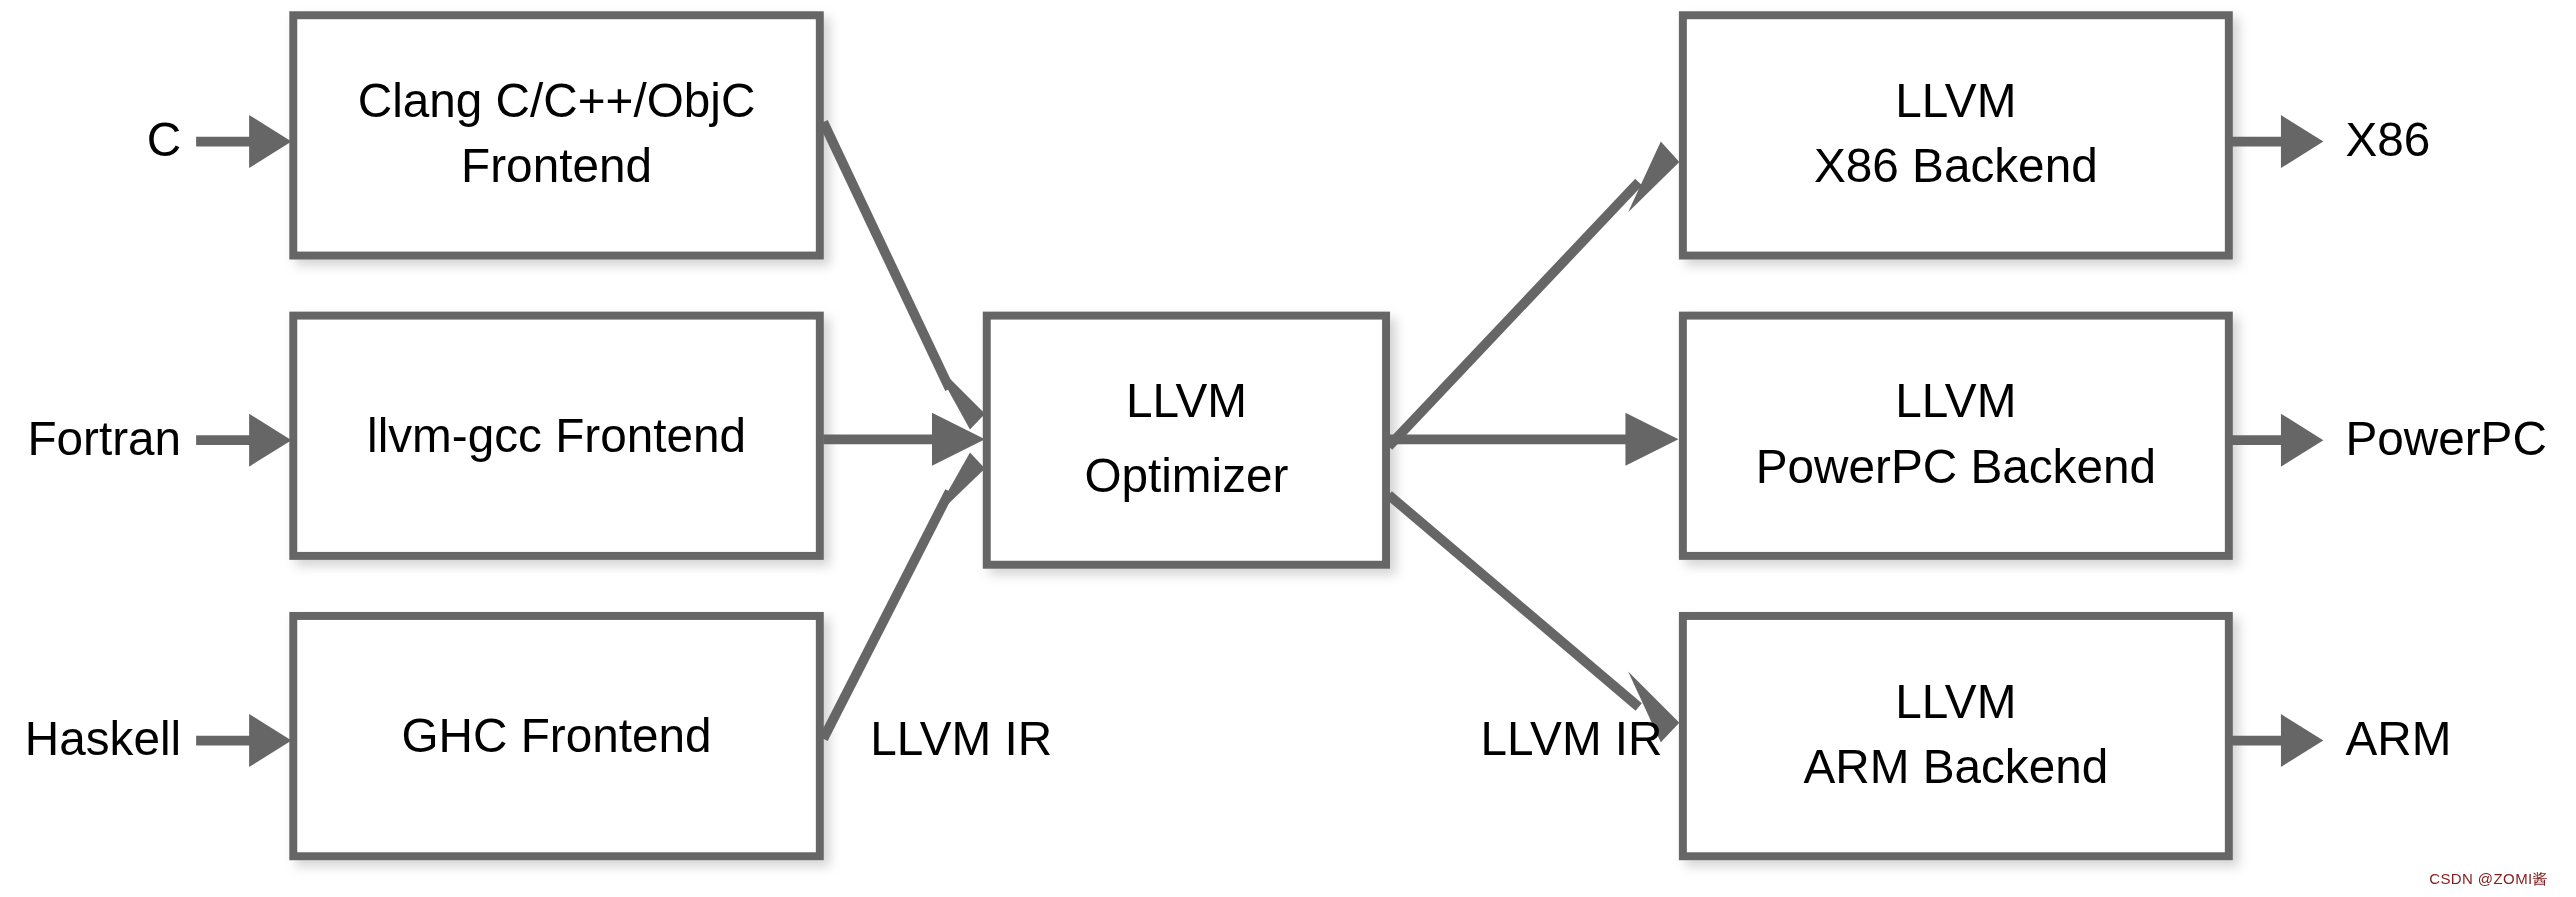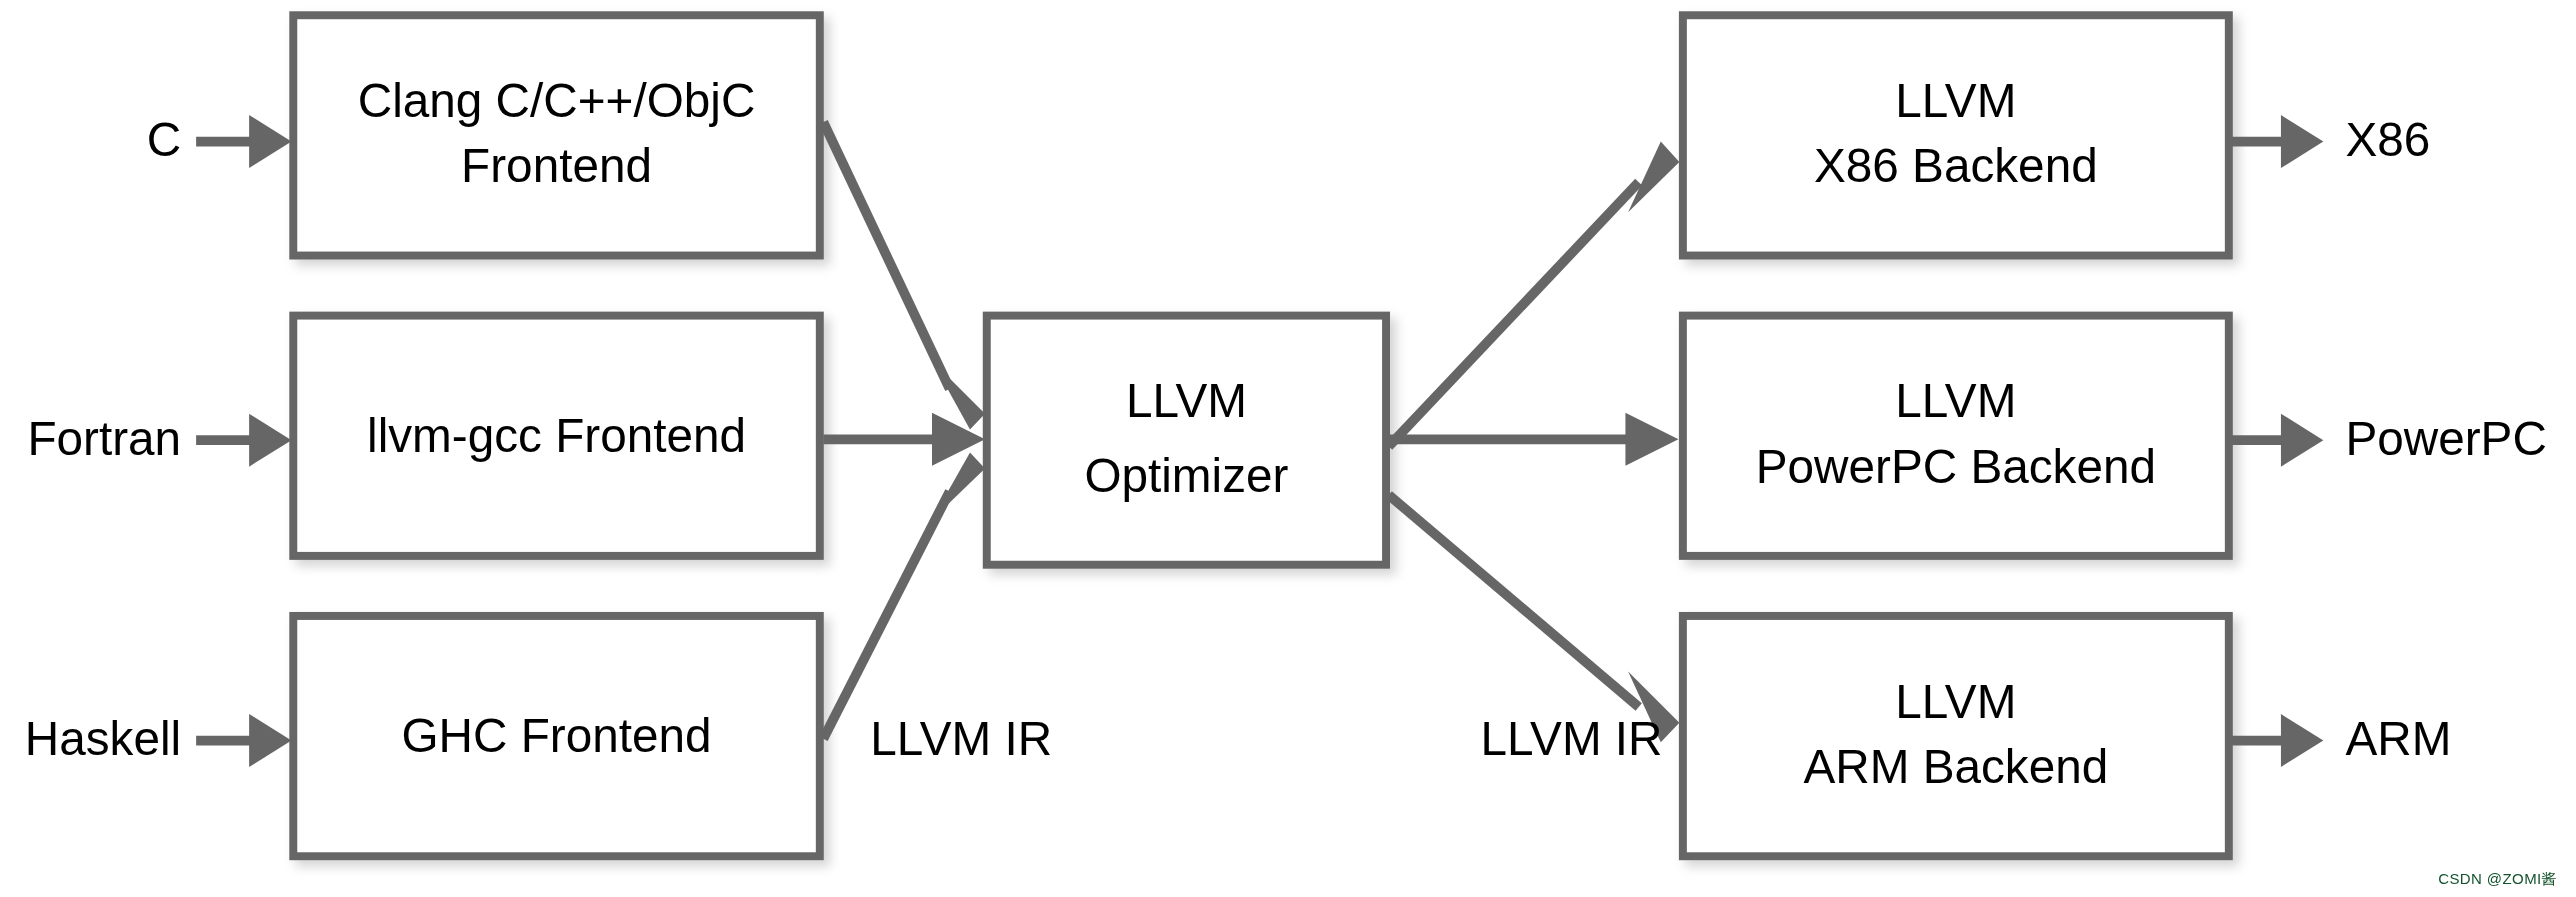--- a/index.html
+++ b/index.html
@@ -49,25 +49,25 @@
   .edge-line {
     stroke: #666666;
     stroke-width: 11;
     fill: none;
   }
   .edge-head {
     fill: #666666;
   }
   .watermark {
     position: absolute;
-    right: 19px;
+    right: 28px;
     bottom: 8.8px;
     font-family: "Liberation Sans", sans-serif;
     font-size: 15px;
-    color: #14532d;
+    color: #7f1d1d;
     letter-spacing: 0.4px;
     white-space: nowrap;
   }
 </style>
 </head>
 <body>
 
 <div id="diagram-root">
 
   <svg class="canvas" viewBox="0 0 2916 1016" xmlns="http://www.w3.org/2000/svg">

